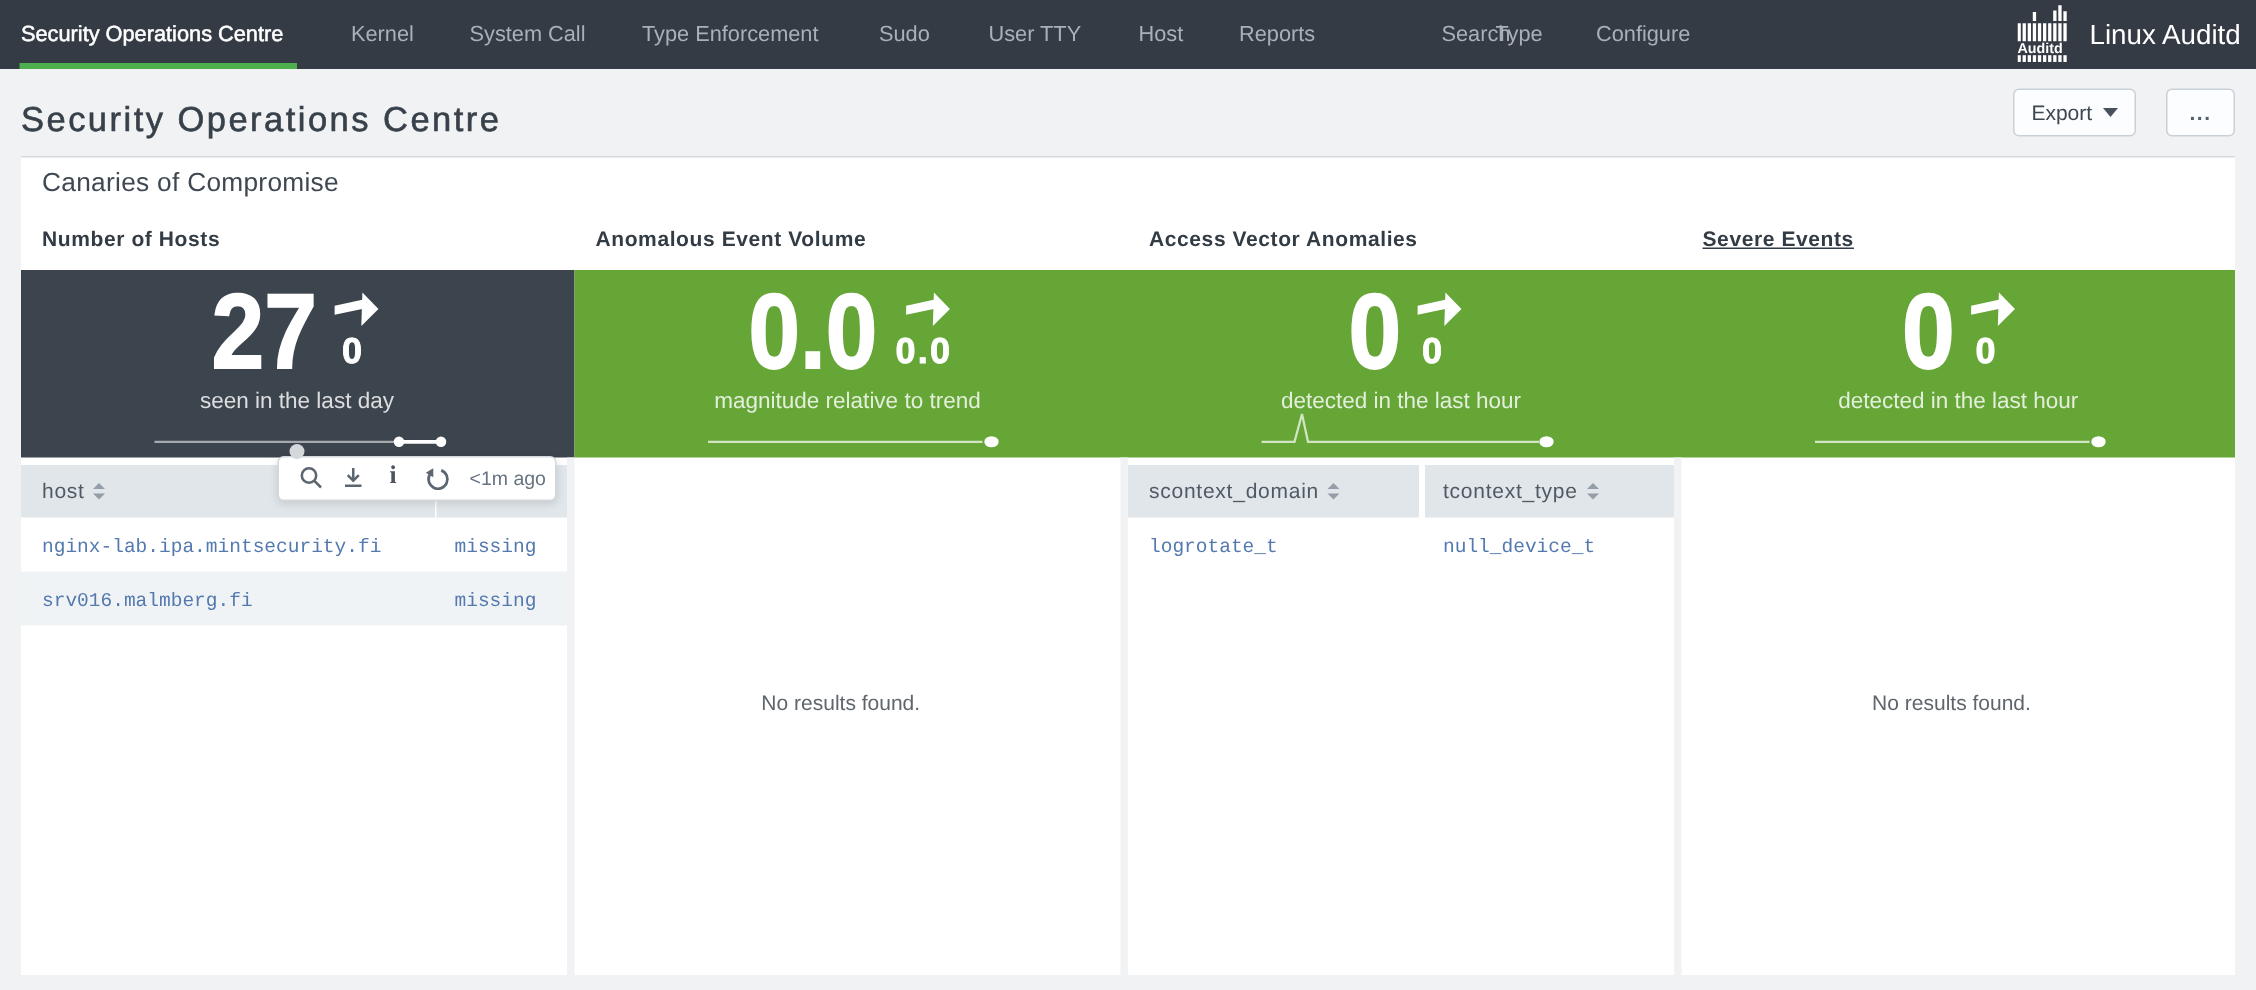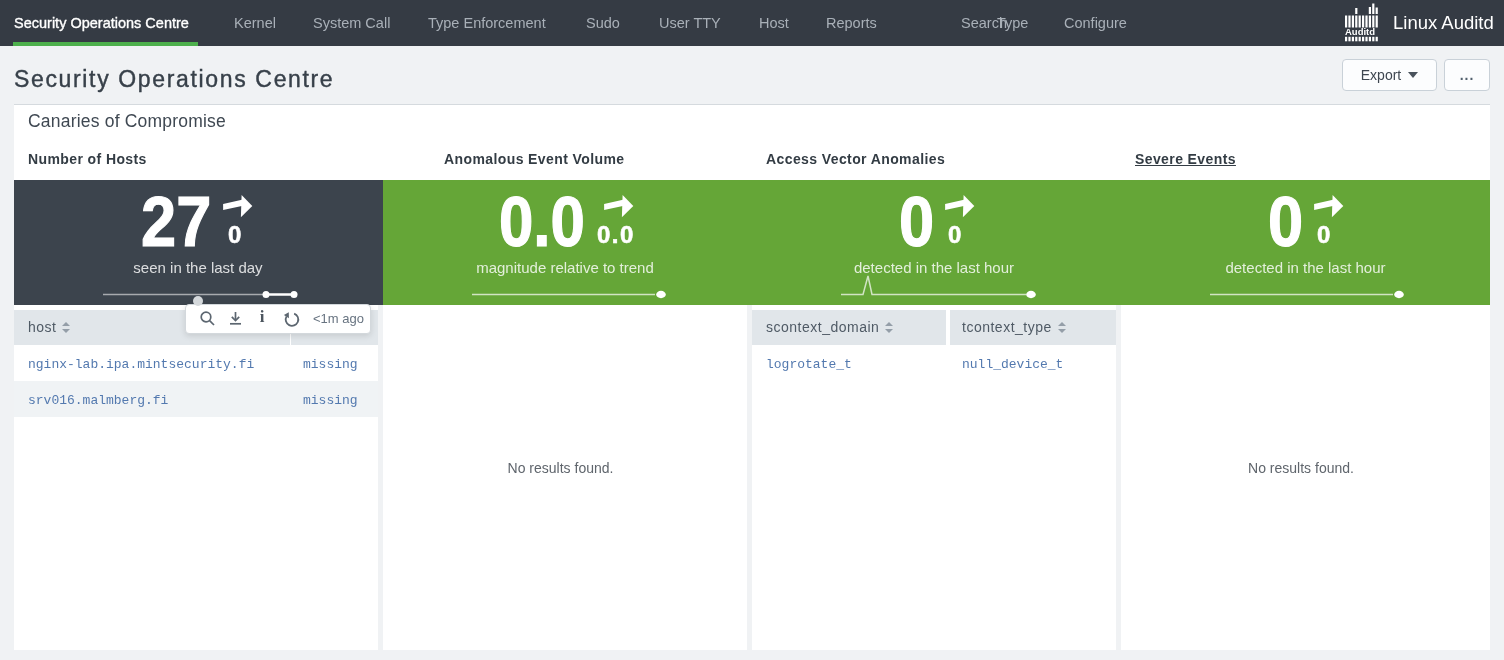--- a/index.html
+++ b/index.html
@@ -12,21 +12,21 @@
 .navitem { position:absolute; top:0; height:46px; line-height:46px; font-size:14.5px; color:#a9b0b8; white-space:nowrap; }
 .navitem.active { color:#fff; -webkit-text-stroke:0.35px #fff; }
 #nav-underline { position:absolute; left:13px; top:42px; width:185px; height:4px; background:#4db04c; }
 #applogo { position:absolute; left:1345px; top:3px; }
 #appname { position:absolute; left:1393px; top:0; height:36px; line-height:46px; font-size:18.5px; color:#fff; }
 
 
 #titlebar { position:absolute; left:0; top:46px; width:1504px; height:58px; background:#f0f2f4; }
 #pagetitle { position:absolute; left:14px; top:66px; font-size:23px; letter-spacing:1.65px; color:#38414a; -webkit-text-stroke:0.4px #38414a; }
 .btn { position:absolute; top:59px; height:32px; background:#fcfdfe; border:1px solid #c9d1d8; border-radius:4px; color:#3e4650; font-size:14px; line-height:30px; text-align:center; }
-#btn-export { left:1342px; width:95px; }
+#btn-export { left:1342px; width:82px; }
 #btn-more { left:1444px; width:46px; letter-spacing:1px; font-weight:bold; color:#52606d;}
 .caret { display:inline-block; width:0; height:0; border-left:5px solid transparent; border-right:5px solid transparent; border-top:6px solid #49525c; vertical-align:middle; margin-left:7px; margin-top:-3px; }
 
 
 #card { position:absolute; left:14px; top:104px; width:1476px; height:546px; background:#fff; border-top:1px solid #d5dade; }
 #rowtitle { position:absolute; left:28px; top:111px; font-size:17.5px; letter-spacing:0.2px; color:#3f4852; }
 .paneltitle { position:absolute; top:151px; font-size:14px; letter-spacing:0.4px; font-weight:bold; color:#333c44; }
 
 
 #band-dark { position:absolute; left:14px; top:180px; width:368.5px; height:125px; background:#3c444d; }
@@ -106,21 +106,21 @@
 </div>
 
 <div id="titlebar"></div>
 <div id="pagetitle">Security Operations Centre</div>
 <div class="btn" id="btn-export">Export<span class="caret"></span></div>
 <div class="btn" id="btn-more">...</div>
 
 <div id="card"></div>
 <div id="rowtitle">Canaries of Compromise</div>
 <div class="paneltitle" style="left:28px;">Number of Hosts</div>
-<div class="paneltitle" style="left:397px;margin-left:47px;">Anomalous Event Volume</div>
+<div class="paneltitle" style="left:397px;">Anomalous Event Volume</div>
 <div class="paneltitle" style="left:766px;">Access Vector Anomalies</div>
 <div class="paneltitle" style="left:1135px;text-decoration:underline;">Severe Events</div>
 
 <div id="band-dark"></div>
 <div id="band-green"></div>
 
 <div class="bignum" style="left:141px;">27</div>
 <div class="bignum" style="left:499px; transform:scaleX(0.87);">0.0</div>
 <div class="bignum" style="left:899px;">0</div>
 <div class="bignum" style="left:1268px;">0</div>

